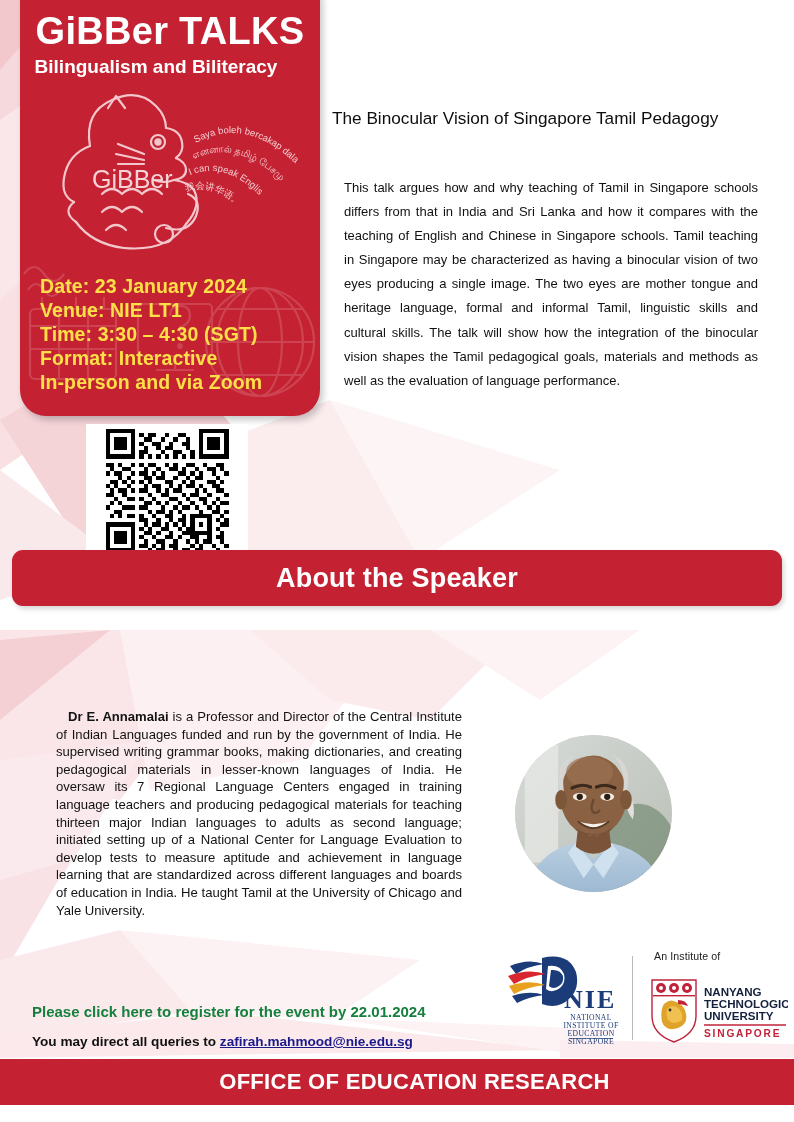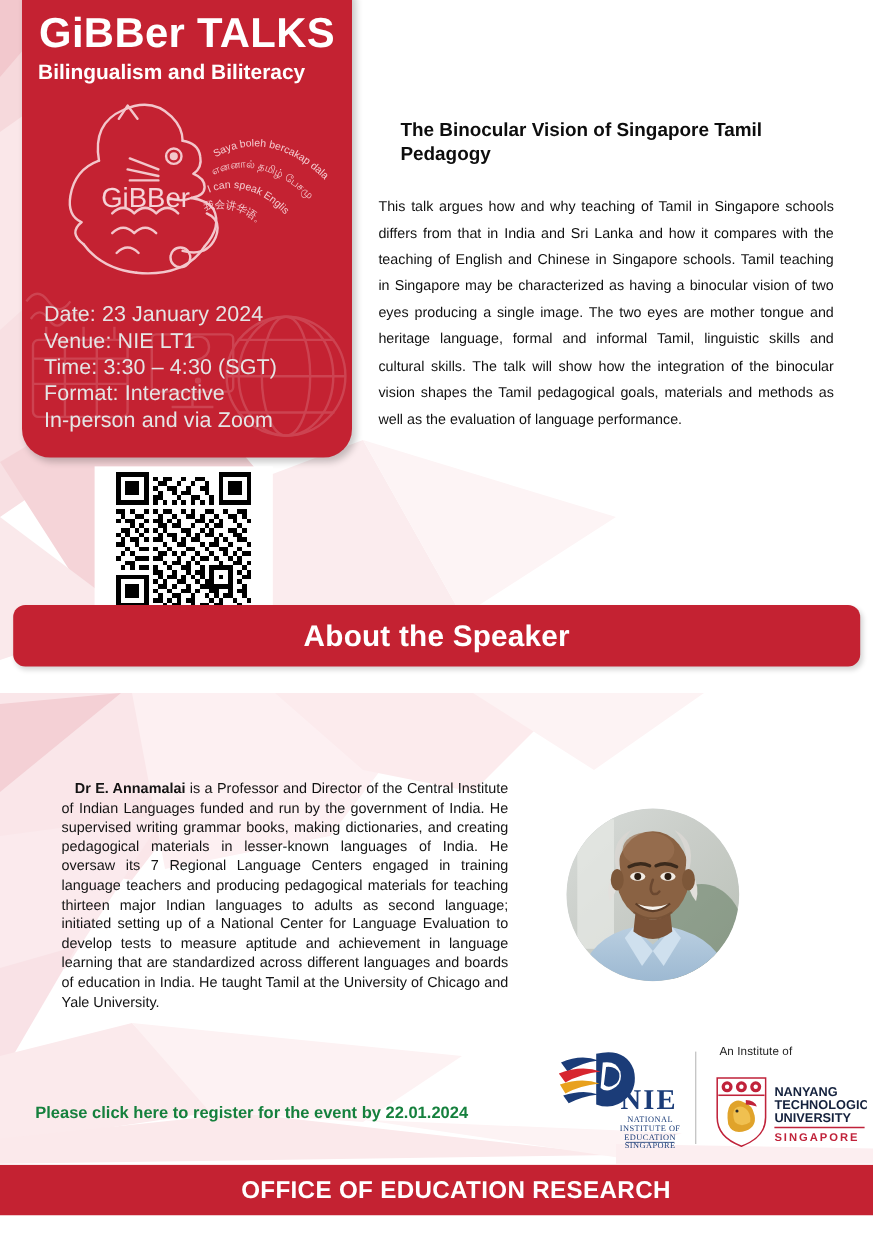--- a/index.html
+++ b/index.html
@@ -43,37 +43,37 @@
   #gibber-subtitle {
     position: absolute; left: 0; top: 82px; width: 272px;
     text-align: center; color: #fff;
     font-size: 19px; font-weight: bold;
   }
 
   #mascot-wrap { position: absolute; left: 26px; top: 108px; width: 268px; height: 180px; }
 
   #event-details {
     position: absolute; left: 20px; top: 300px; width: 280px;
-    color: #e5e5e5; font-size: 19.5px; font-weight: normal;
+    color: #fde047; font-size: 19.5px; font-weight: bold;
     line-height: 24px; letter-spacing: .1px;
   }
   #event-details div { white-space: nowrap; }
 
   
   #qr-code {
     position: absolute; left: 86px; top: 424px;
     width: 162px; height: 133px;
     background: #ffffff; padding: 5px;
   }
   #qr-code svg { display: block; width: 100%; height: 100%; }
 
   
   #talk-title {
-    position: absolute; left: 364px; top: 108px; width: 412px;
-    font-size: 17.2px; font-weight: bold; color: #0d0d0d;
+    position: absolute; left: 332px; top: 108px; width: 412px;
+    font-size: 17.2px; font-weight: normal; color: #0d0d0d;
     line-height: 21px;
   }
   #talk-abstract {
     position: absolute; left: 344px; top: 176px; width: 414px;
     font-size: 13px; color: #111; line-height: 24.1px;
     text-align: justify;
   }
 
   
   #speaker-banner {
@@ -562,20 +562,23 @@
 
         <path d="M64 88 q16 13 32 0 q-16 6-32 0" fill="#f6f2ec"></path>
         <path d="M64 88 q16 14 32 0" stroke="#5c3d28" stroke-width="2" fill="none"></path>
 
         <path d="M62 96 q18 12 36 0" stroke="#6d4a30" stroke-width="2" fill="none" opacity="0.6"></path>
       </g>
     </svg>
   </div>
 
   <div id="register-line">Please click here to register for the event by 22.01.2024</div>
+  <div id="queries-line">
+    <span>You may direct all queries to </span><a id="queries-email" href="#">zafirah.mahmood@nie.edu.sg</a>
+  </div>
 
   <div id="logo-row">
 
     <div id="nie-logo">
       <svg viewBox="0 0 112 92">
 
         <path d="M34 6 q26-6 34 14 q4 16-6 26 q-12 12-28 6 z" fill="#1B3C78"></path>
         <path d="M40 14 q12-2 16 8 q2 9-4 14 q-8 6-14 1 z" fill="#ffffff"></path>
         <path d="M43 18 q9-1 12 6 q1 7-4 10 q-6 4-10 0 z" fill="#1B3C78"></path>
 

